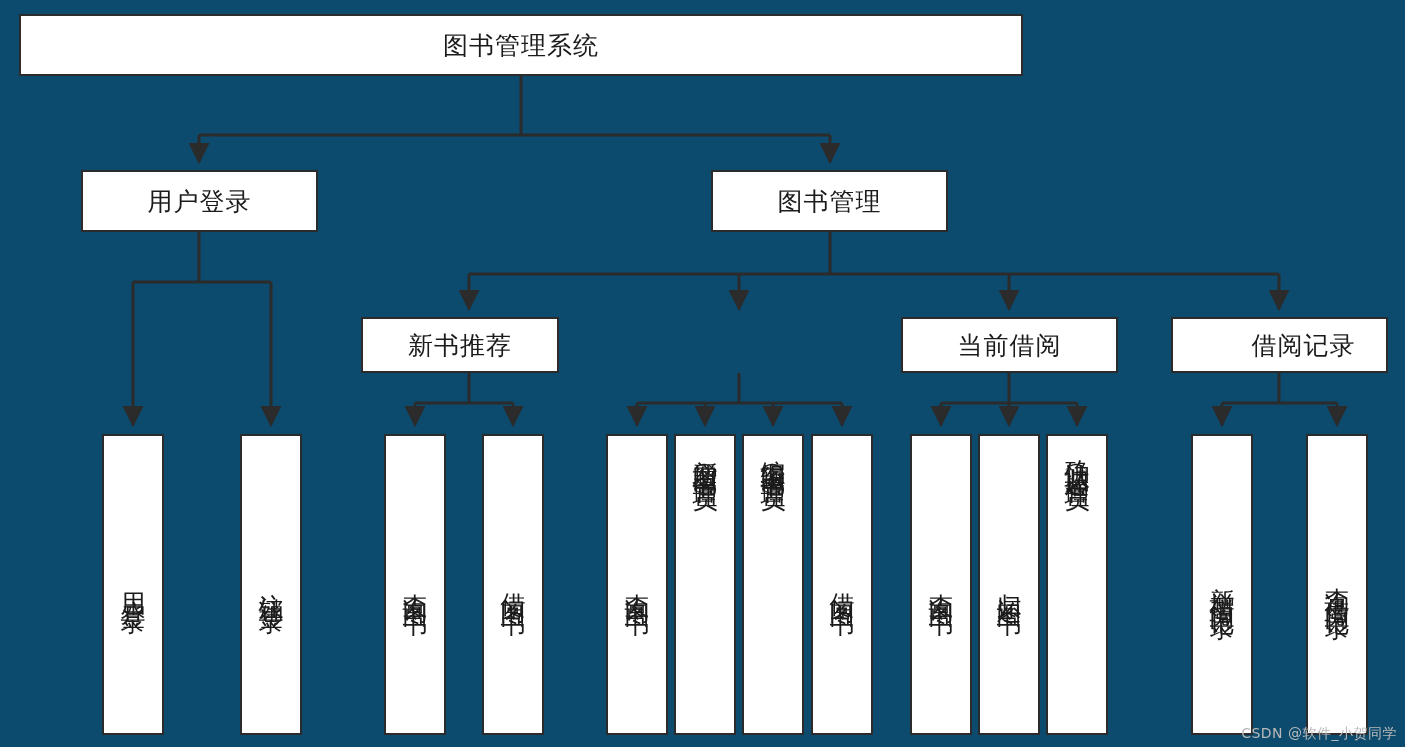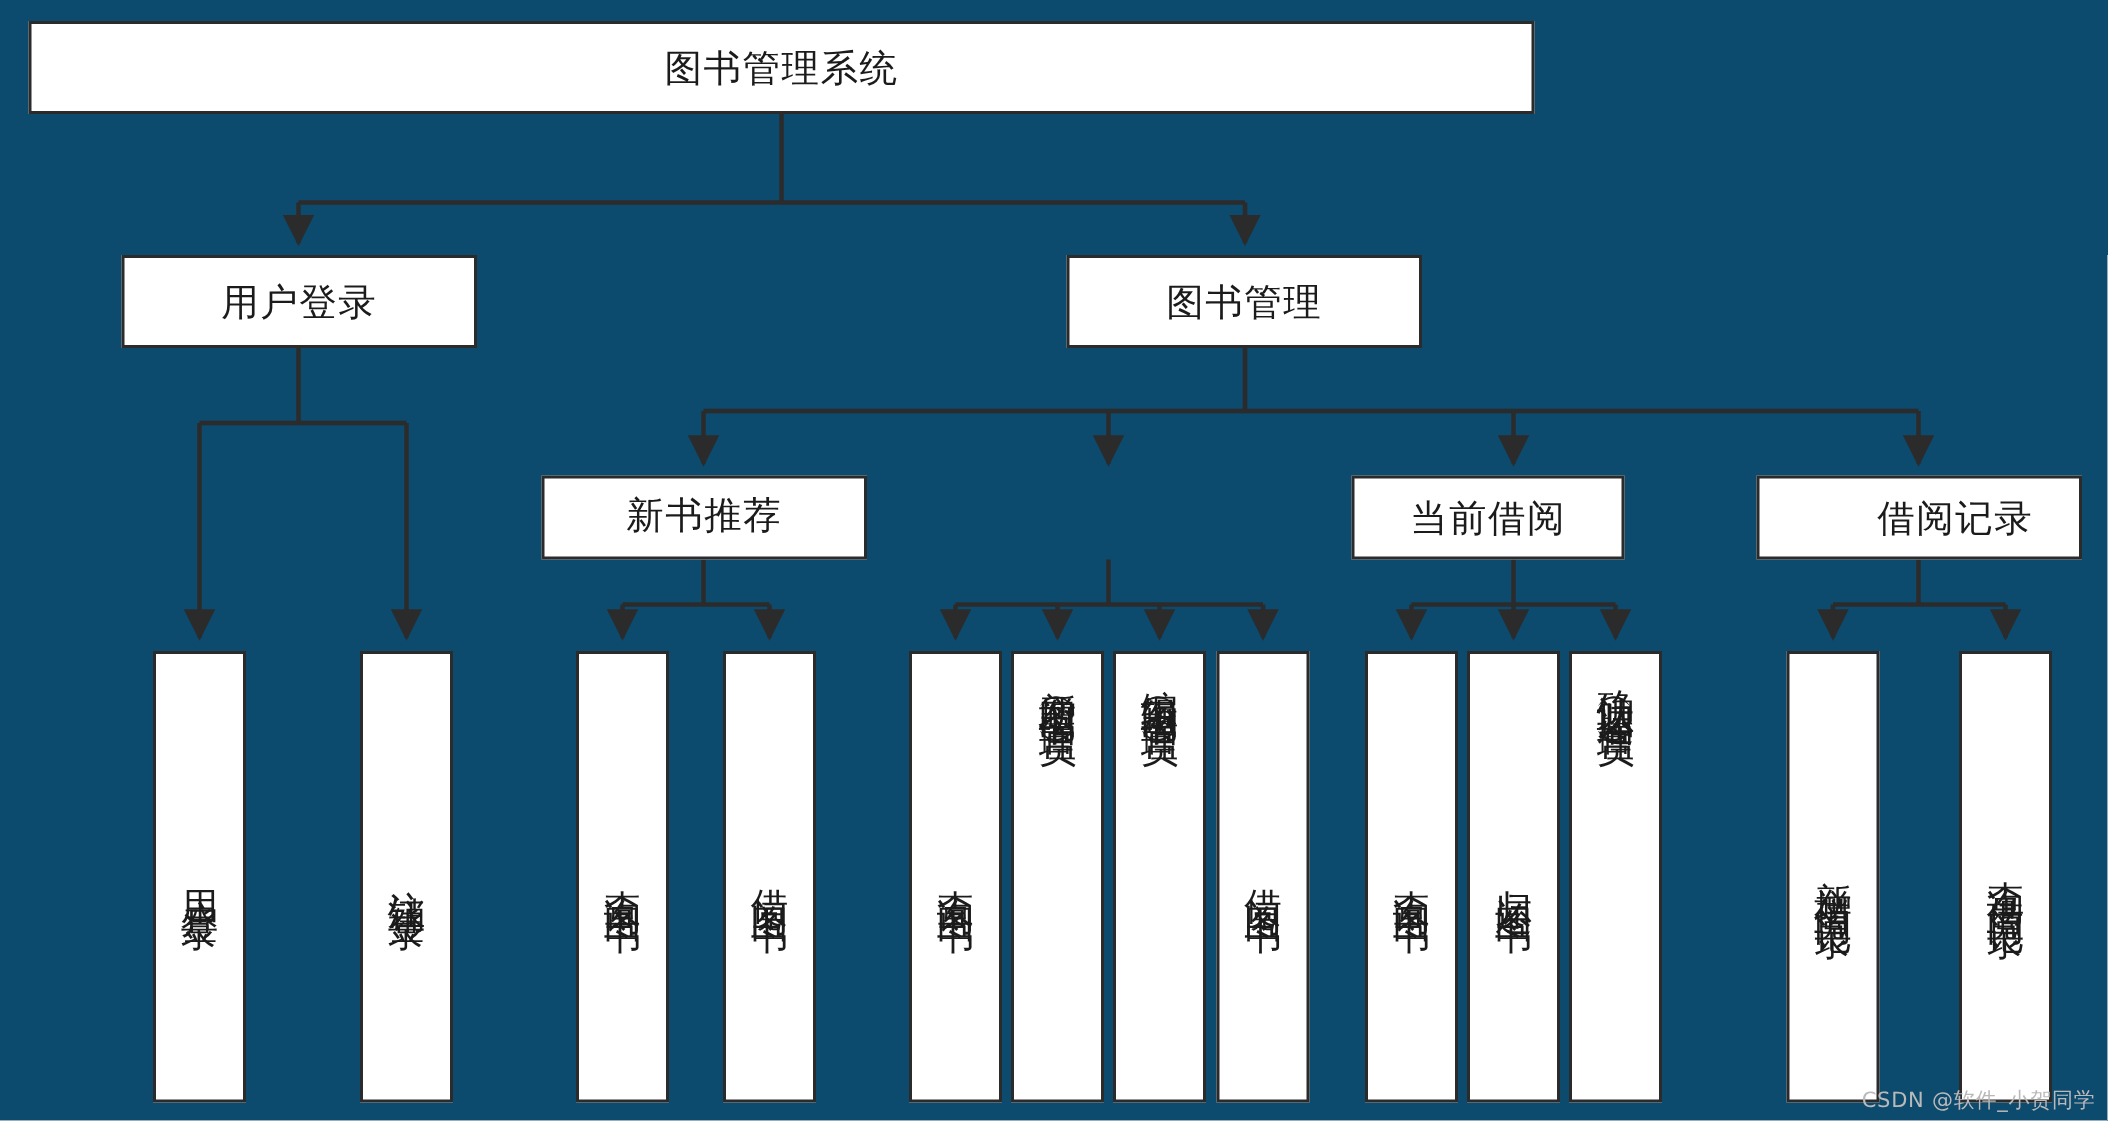--- a/index.html
+++ b/index.html
@@ -144,24 +144,24 @@
     <span class="label">图书管理系统</span>
   </div>
 
   <div class="node horiz" style="left:81px; top:170px; width:237px; height:62px;">
     <span class="label">用户登录</span>
   </div>
   <div class="node horiz" style="left:711px; top:170px; width:237px; height:62px;">
     <span class="label">图书管理</span>
   </div>
 
-  <div class="node horiz" style="left:361px; top:317px; width:217px; height:56px;font-family:Liberation Mono, monospace;">
+  <div class="node horiz" style="left:361px; top:317px; width:198px; height:56px;">
     <span class="label">新书推荐</span>
   </div>
-  <div class="node horiz" style="left:901px; top:317px; width:182px; height:56px;">
+  <div class="node horiz" style="left:901px; top:317px; width:217px; height:56px;">
     <span class="label">当前借阅</span>
   </div>
   <div class="node horiz" style="left:1171px; top:317px; width:217px; height:56px;padding-left:48px;">
     <span class="label">借阅记录</span>
   </div>
 
   <div class="node vert center" style="left:102px; top:434px; width:62px; height:301px;">
     <span class="label">用户登录</span>
   </div>
   <div class="node vert center" style="left:240px; top:434px; width:62px; height:301px;">

